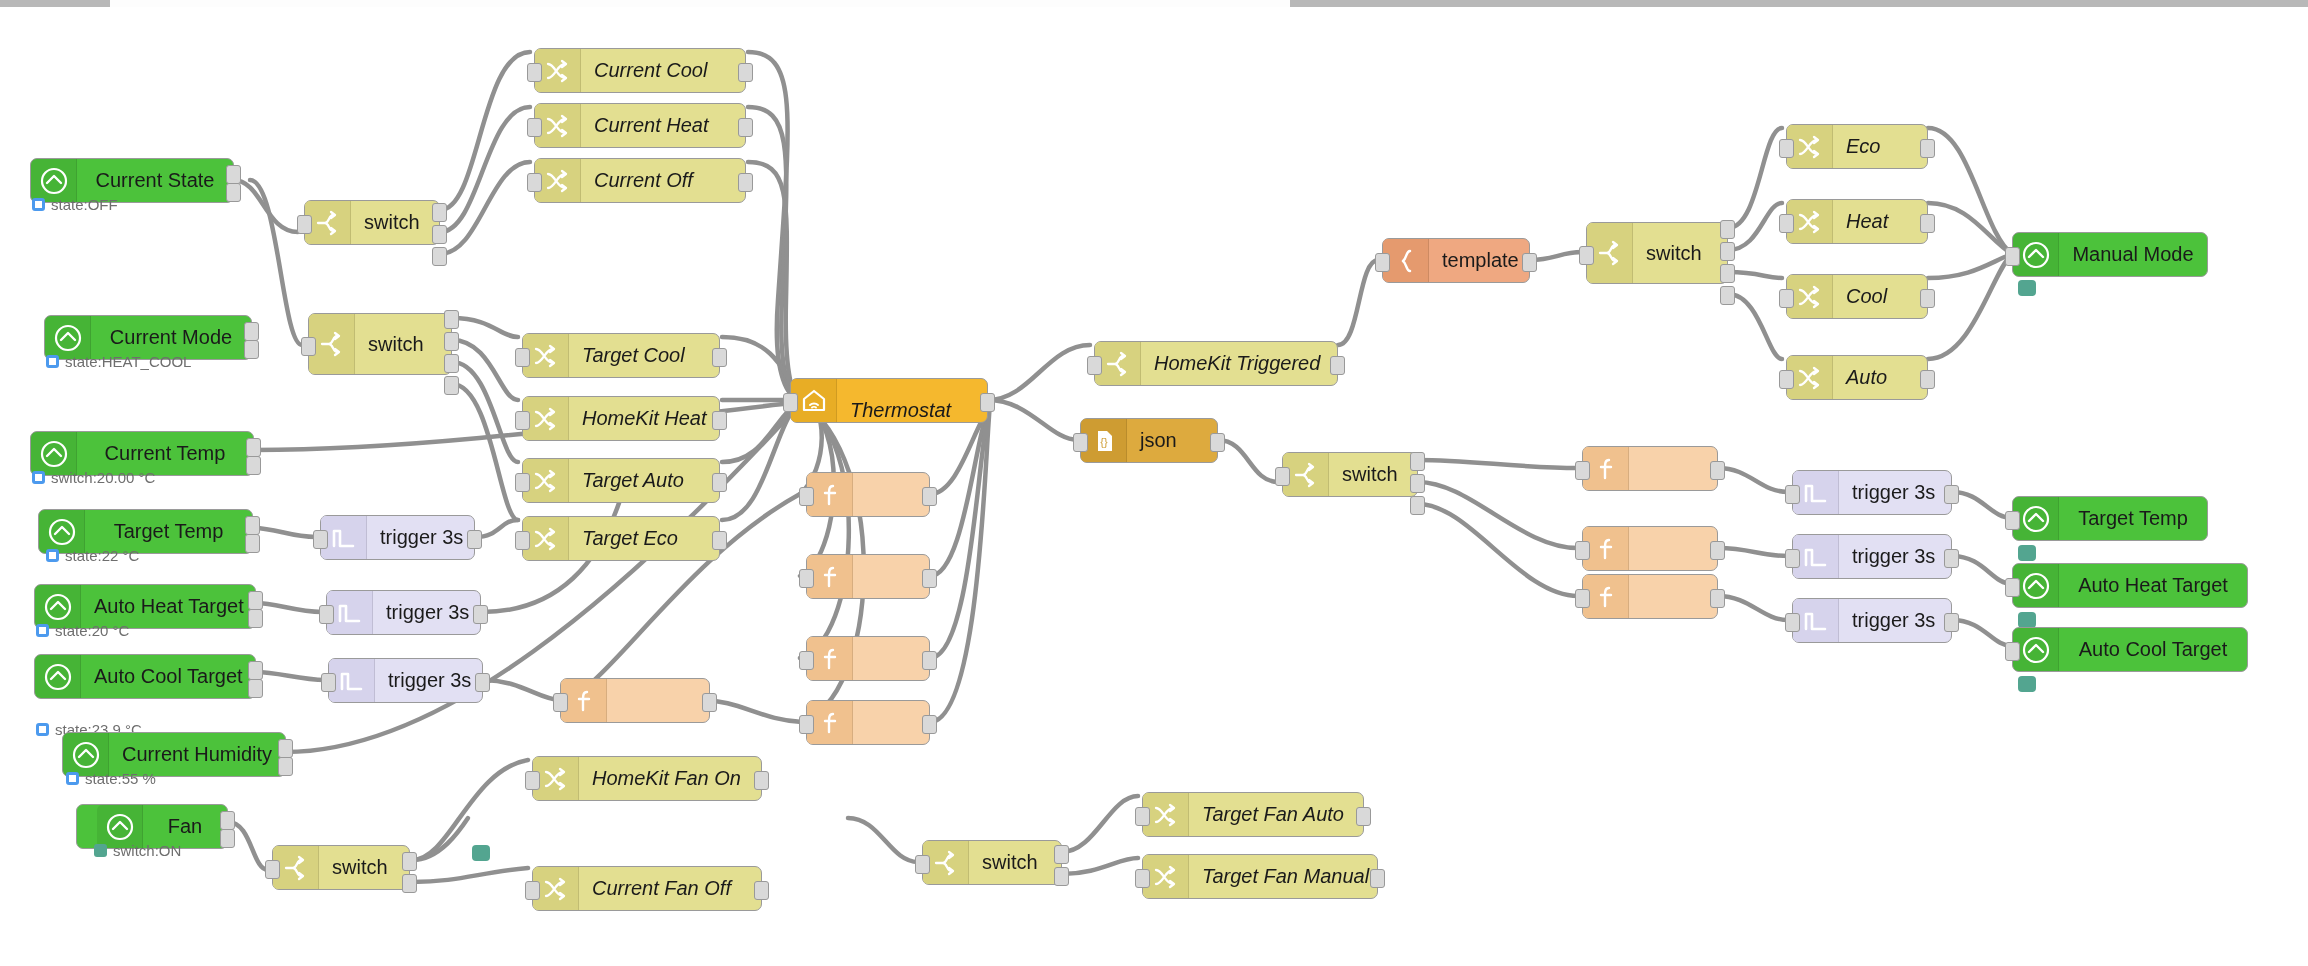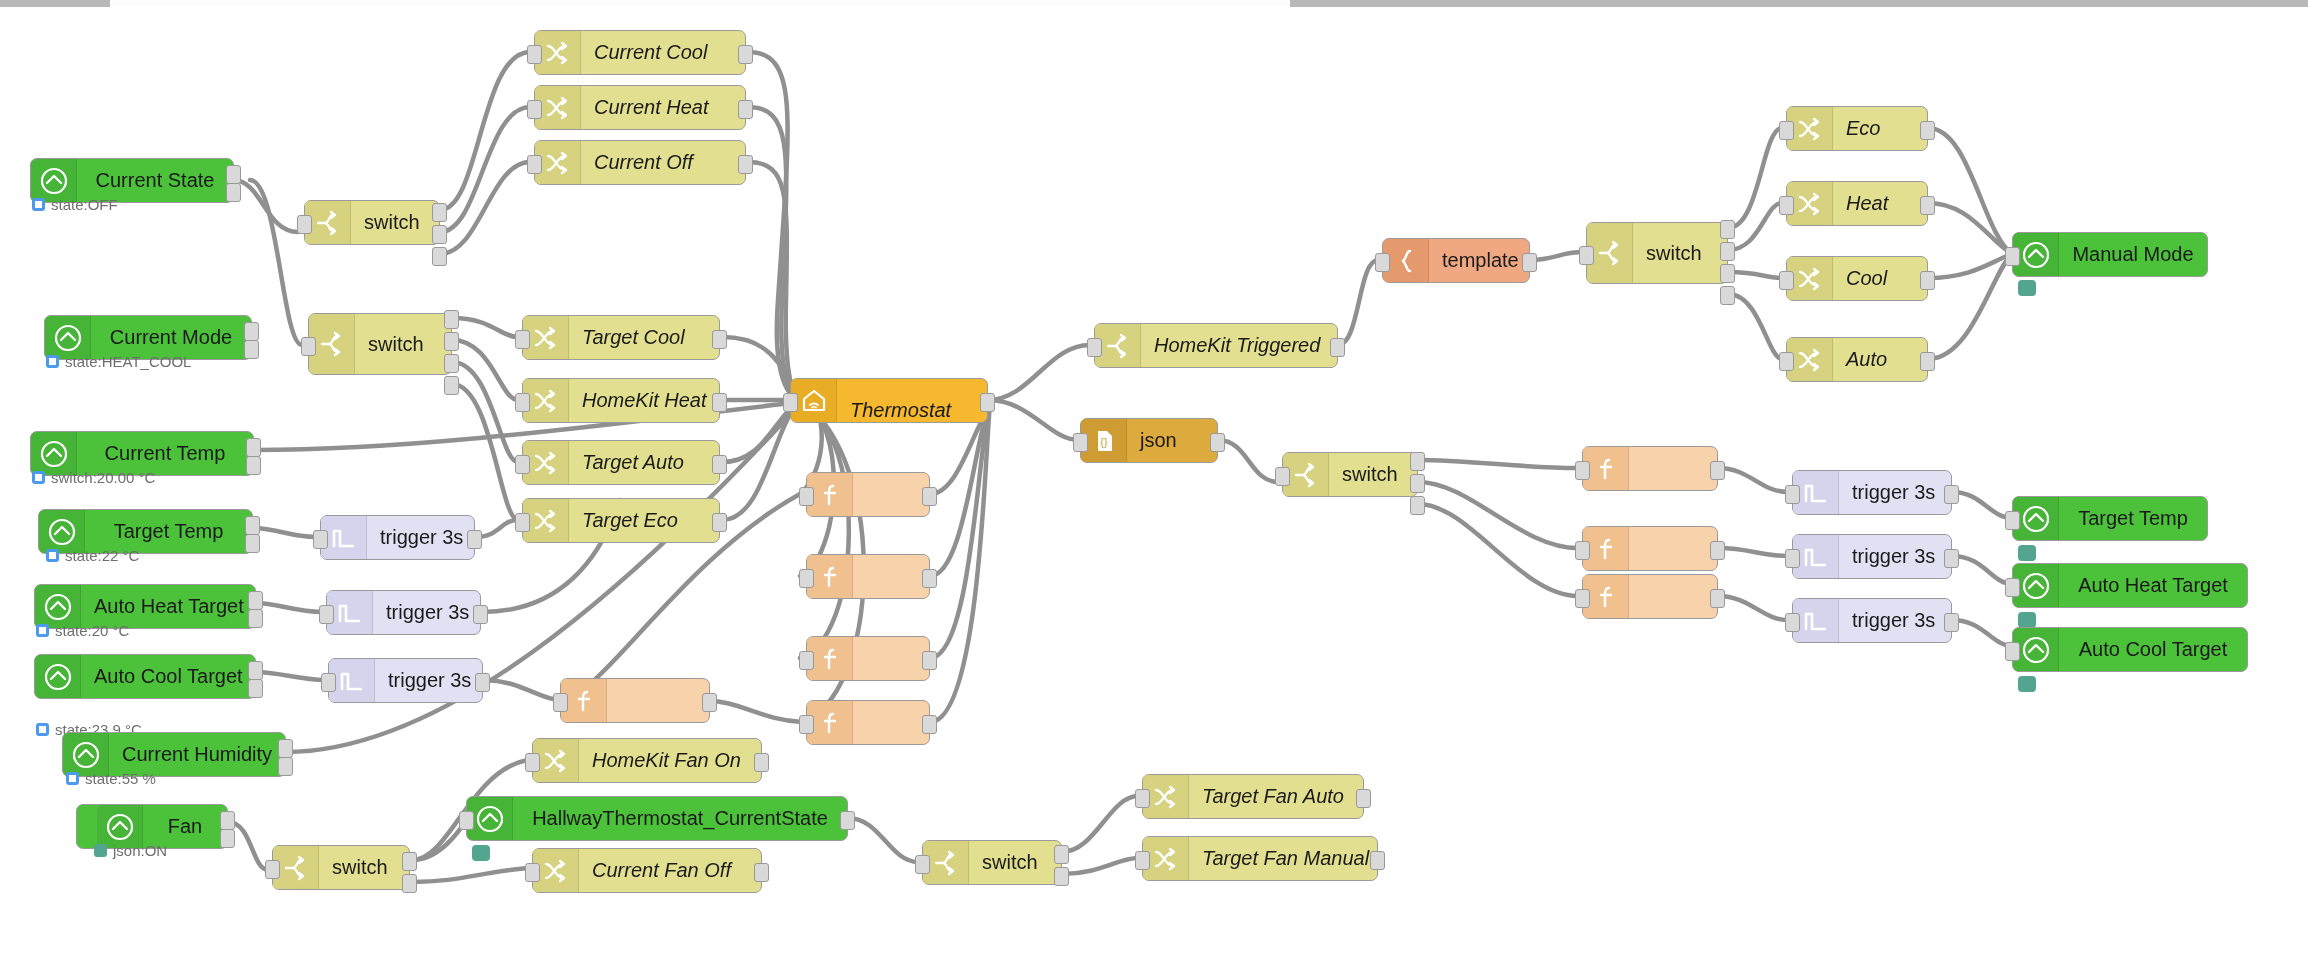--- a/index.html
+++ b/index.html
@@ -18,21 +18,21 @@
         border-right:1px solid rgba(0,0,0,.10);border-radius:5px 0 0 5px;}
   .node .lbl{flex:1;padding:0 13px;font-size:20px;color:#1a1a1a;white-space:nowrap;
         display:flex;align-items:center;}
 
   
   .n-hk      {background:#4CC23B;}          
   .n-hk .ico {background:rgba(0,0,0,.07);}
   .n-hk .lbl {justify-content:center;}
   .n-switch  {background:#E3DF91;}
   .n-switch .ico{background:#D7D27F;}
-  .n-change  {background:#E3DF91;}
+  .n-change  {background:#E3DF91;margin-top:18px;}
   .n-change .ico{background:#D7D27F;}
   .n-change .lbl{font-style:italic;}
   .n-trigger {background:#E2E0F3;}
   .n-trigger .ico{background:#D6D3EC;}
   .n-func    {background:#F8D2AA;}
   .n-func .ico{background:#F0C18E;}
   .n-tmpl    {background:#EFA881;}
   .n-tmpl .ico{background:#E59A6E;}
   .n-tmpl .lbl{justify-content:center;}
   .n-json    {background:#DDAA3E;}
@@ -393,21 +393,21 @@
           <circle cx="14" cy="14" r="12" fill="none" stroke="#fff" stroke-width="2.2"></circle>
           <path d="M7 16 L14 9 L21 16" fill="none" stroke="#fff" stroke-width="2.4" stroke-linecap="round" stroke-linejoin="round"></path>
         </svg>
     </span>
     <span class="lbl">Fan</span>
     <span class="port out" style="top:6px;"></span>
     <span class="port out" style="top:24px;"></span>
   </div>
   <div class="status" style="left:94px;top:842px;">
     <span class="dot dot-fill"></span>
-    <span>json:ON</span>
+    <span>switch:ON</span>
   </div>
 
   <div class="node n-trigger" style="left:320px;top:515px;width:155px;">
     <span class="ico">
       <svg width="26" height="26" viewBox="0 0 26 26">
           <path d="M3 21 L3 6 L9 6 L9 21 L22 21" fill="none" stroke="#fff" stroke-width="2.6" stroke-linejoin="round" stroke-linecap="round"></path>
         </svg>
     </span>
     <span class="lbl">trigger 3s</span>
     <span class="port in" style="top:14px;"></span>
@@ -743,31 +743,20 @@
           <path d="M3 6 C10 6 12 20 20 20 M3 20 C10 20 12 6 20 6" fill="none" stroke="#fff" stroke-width="2.3" stroke-linecap="round"></path>
           <path d="M17 3 L21 6 L17 9" fill="none" stroke="#fff" stroke-width="2.3" stroke-linecap="round" stroke-linejoin="round"></path>
           <path d="M17 17 L21 20 L17 23" fill="none" stroke="#fff" stroke-width="2.3" stroke-linecap="round" stroke-linejoin="round"></path>
         </svg>
     </span>
     <span class="lbl">HomeKit Fan On</span>
     <span class="port in" style="top:14px;"></span>
     <span class="port out" style="top:14px;"></span>
   </div>
 
-  <div class="node n-hk" style="left:466px;top:796px;width:382px;">
-    <span class="ico">
-      <svg width="28" height="28" viewBox="0 0 28 28">
-          <circle cx="14" cy="14" r="12" fill="none" stroke="#fff" stroke-width="2.2"></circle>
-          <path d="M7 16 L14 9 L21 16" fill="none" stroke="#fff" stroke-width="2.4" stroke-linecap="round" stroke-linejoin="round"></path>
-        </svg>
-    </span>
-    <span class="lbl">HallwayThermostat_CurrentState</span>
-    <span class="port in" style="top:14px;"></span>
-    <span class="port out" style="top:14px;"></span>
-  </div>
   <div class="badge" style="left:472px;top:845px;"></div>
 
   <div class="node n-change" style="left:532px;top:848px;width:230px;">
     <span class="ico">
       <svg width="26" height="26" viewBox="0 0 26 26">
           <path d="M3 6 C10 6 12 20 20 20 M3 20 C10 20 12 6 20 6" fill="none" stroke="#fff" stroke-width="2.3" stroke-linecap="round"></path>
           <path d="M17 3 L21 6 L17 9" fill="none" stroke="#fff" stroke-width="2.3" stroke-linecap="round" stroke-linejoin="round"></path>
           <path d="M17 17 L21 20 L17 23" fill="none" stroke="#fff" stroke-width="2.3" stroke-linecap="round" stroke-linejoin="round"></path>
         </svg>
     </span>

